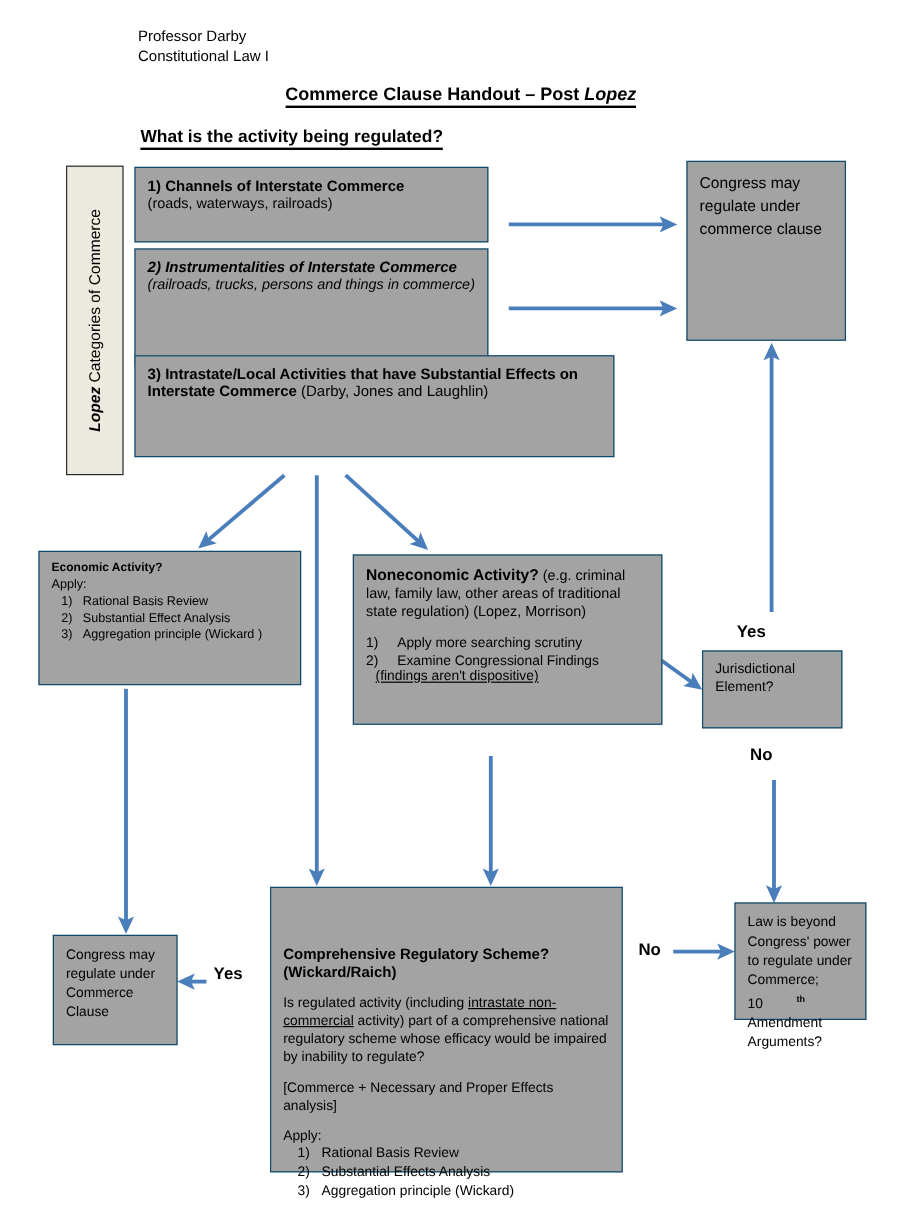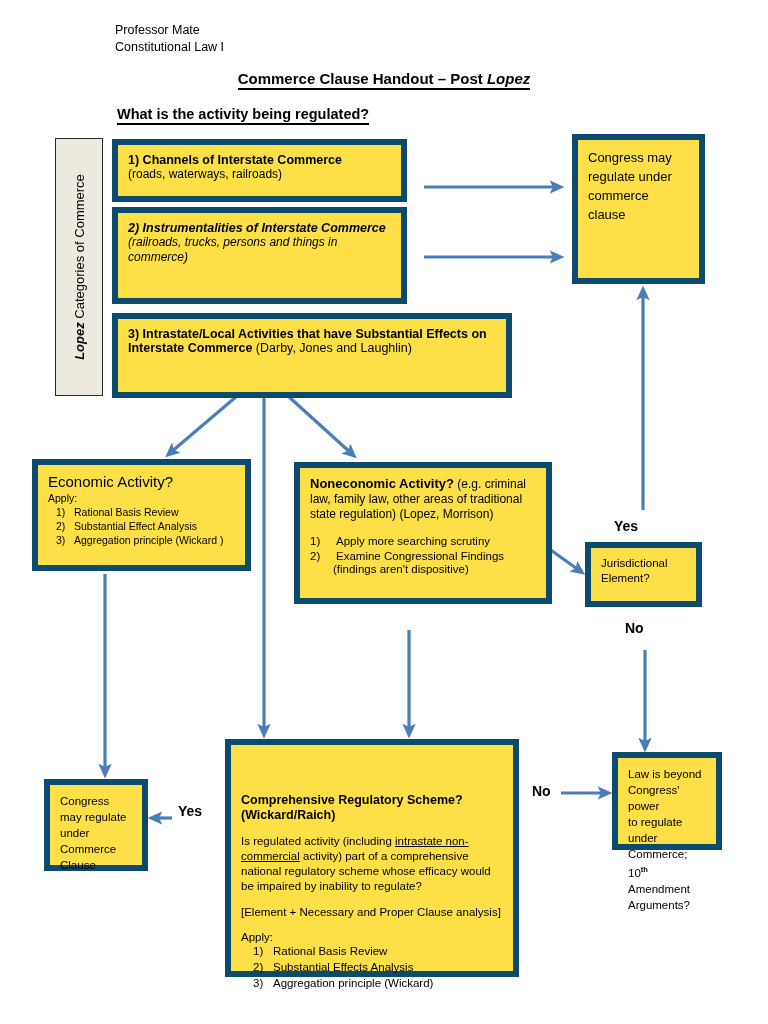--- a/index.html
+++ b/index.html
@@ -32,22 +32,22 @@
   #doc-title .inner { border-bottom: 2px solid #000; padding-bottom: 1px; }
   #doc-title .ital { font-style: italic; }
   #section-q {
     left: 117px; top: 106px;
     font-size: 14.5px; font-weight: bold;
   }
   #section-q .inner { border-bottom: 2px solid #000; padding-bottom: 1px; }
 
   
   .box {
-    border: 6px solid #0c4a6e;
-    background: #fde047;
+    border: 1px solid #0c4a6e;
+    background: #a3a3a3;
   }
   .box-pad { padding: 8px 10px; }
 
   
   #lopez-band {
     left: 55px; top: 138px; width: 48px; height: 258px;
     background: #eceadf;
     border: 1px solid #2b2b2b;
   }
   #lopez-band .vtext {
@@ -55,47 +55,47 @@
     left: 50%; top: 50%;
     transform: translate(-50%,-50%) rotate(-90deg);
     white-space: nowrap;
     font-size: 13px;
   }
   #lopez-band .vtext b { font-style: italic; font-weight: bold; }
 
   
   #cat1 { left: 112px; top: 139px; width: 295px; height: 63px; }
   #cat2 { left: 112px; top: 207px; width: 295px; height: 97px; font-style: italic; }
-  #cat3 { left: 112px; top: 313px; width: 400px; height: 85px; }
+  #cat3 { left: 112px; top: 296px; width: 400px; height: 85px; }
 
   .cat-title { font-size: 12.5px; font-weight: bold; }
   .cat-sub { font-size: 12px; line-height: 15px; }
   .cat-inline-note { font-weight: normal; }
 
   
   #congress-top {
     left: 572px; top: 134px; width: 133px; height: 150px;
   }
   #congress-top .t { font-size: 13px; line-height: 19px; }
 
   
   #econ-box { left: 32px; top: 459px; width: 219px; height: 112px; }
-  #econ-box .h { font-size: 15px; font-weight: normal; margin-bottom: 2px; }
+  #econ-box .h { font-size: 10px; font-weight: bold; margin-bottom: 2px; }
   #econ-box .apply { font-size: 10.5px; }
   #econ-box ol.nums { margin: 1px 0 0 0; padding: 0; list-style: none; font-size: 10.5px; line-height: 14px; }
   #econ-box ol.nums li { display: flex; }
   #econ-box ol.nums li .n { width: 26px; padding-left: 8px; box-sizing: border-box; }
 
   #noncon-box { left: 294px; top: 462px; width: 258px; height: 142px; }
   #noncon-box .h { font-size: 12px; line-height: 15px; }
   #noncon-box .h b { font-size: 13px; }
   #noncon-box ol.nums { margin: 12px 0 0 0; padding: 0; list-style: none; font-size: 11.5px; line-height: 14.5px; }
   #noncon-box ol.nums li { display: flex; }
   #noncon-box ol.nums li .n { width: 26px; box-sizing: border-box; }
-  #noncon-box .cont { margin-left: 23px; font-size: 11.5px; }
+  #noncon-box .cont { margin-left: 8px; font-size: 11.5px; text-decoration: underline; }
 
   
   #jur-box { left: 585px; top: 542px; width: 117px; height: 65px; }
   #jur-box .t { font-size: 11.5px; line-height: 15px; }
 
   #yes-right { left: 614px; top: 518px; font-size: 14px; font-weight: bold; }
   #no-right   { left: 625px; top: 620px; font-size: 14px; font-weight: bold; }
 
   
   #congress-bottom { left: 44px; top: 779px; width: 104px; height: 92px; }
@@ -107,21 +107,21 @@
   #comp-box p { margin: 11px 0 0 0; font-size: 11.5px; line-height: 15px; }
   #comp-box u { text-decoration: underline; }
   #comp-box .apply { margin-top: 11px; font-size: 11.5px; }
   #comp-box ol.nums { margin: 0; padding: 0; list-style: none; font-size: 11.5px; line-height: 16px; }
   #comp-box ol.nums li { display: flex; }
   #comp-box ol.nums li .n { width: 32px; padding-left: 12px; box-sizing: border-box; }
 
   #no-bottom { left: 532px; top: 783px; font-size: 14px; font-weight: bold; }
   #law-box { left: 612px; top: 752px; width: 110px; height: 98px; }
   #law-box .t { font-size: 11.5px; line-height: 16px; }
-  #law-box sup { font-size: 7.5px; vertical-align: super; font-weight: bold; }
+  #law-box sup { font-size: 7.5px; vertical-align: super; font-weight: bold; margin-left: 28px; }
 
   
   #arrow-layer {
     position: absolute; left: 0; top: 0;
     width: 768px; height: 1024px;
     pointer-events: none;
   }
 </style>
 </head>
 <body>
@@ -156,21 +156,21 @@
 
       <line x1="645" y1="650" x2="645" y2="746"></line>
 
       <line x1="172" y1="818" x2="154" y2="818"></line>
 
       <line x1="561" y1="793" x2="606" y2="793"></line>
     </g>
   </svg>
 
   <div class="abs" id="prof-block">
-    <div>Professor Mate</div>
+    <div>Professor Darby</div>
     <div>Constitutional Law  I</div>
   </div>
 
   <div class="abs" id="doc-title">
     <span class="inner">
       <span>Commerce Clause Handout – Post </span><span class="ital">Lopez</span>
     </span>
   </div>
 
   <div class="abs" id="section-q">
@@ -257,21 +257,21 @@
     <div class="t">Congress may regulate under Commerce Clause</div>
   </div>
   <div class="abs" id="yes-left">Yes</div>
 
   <div class="abs box box-pad" id="comp-box">
     <div class="h">
       <div>Comprehensive Regulatory Scheme?</div>
       <div>(Wickard/Raich)</div>
     </div>
     <p><span>Is regulated activity (including </span><u>intrastate non-commercial</u><span> activity) part of a comprehensive national regulatory scheme whose efficacy would be impaired by inability to regulate?</span></p>
-    <p>[Element + Necessary and Proper Clause analysis]</p>
+    <p>[Commerce + Necessary and Proper Effects analysis]</p>
     <div class="apply">Apply:</div>
     <ol class="nums">
       <li>
         <span class="n">1)</span>
         <span>Rational Basis Review</span>
       </li>
       <li>
         <span class="n">2)</span>
         <span>Substantial Effects Analysis</span>
       </li>

